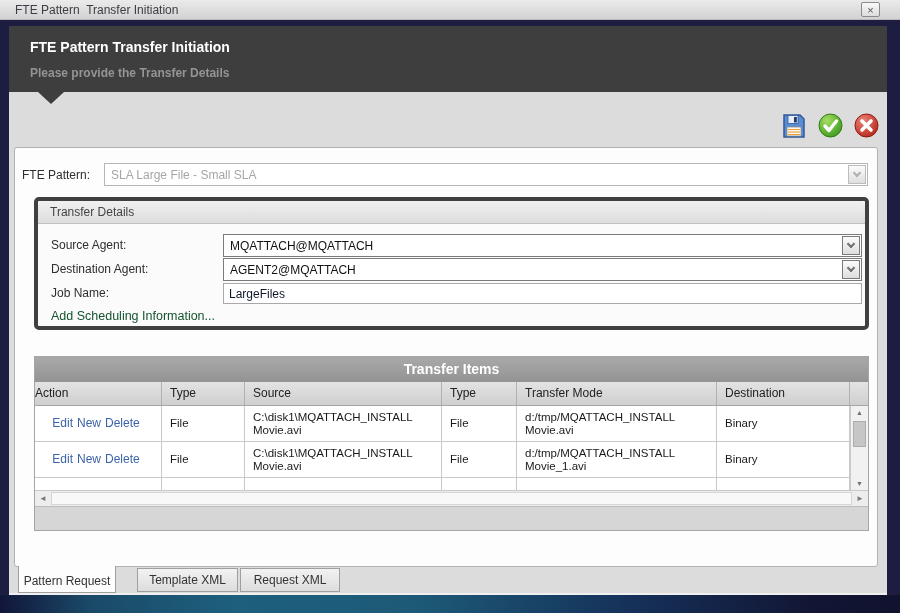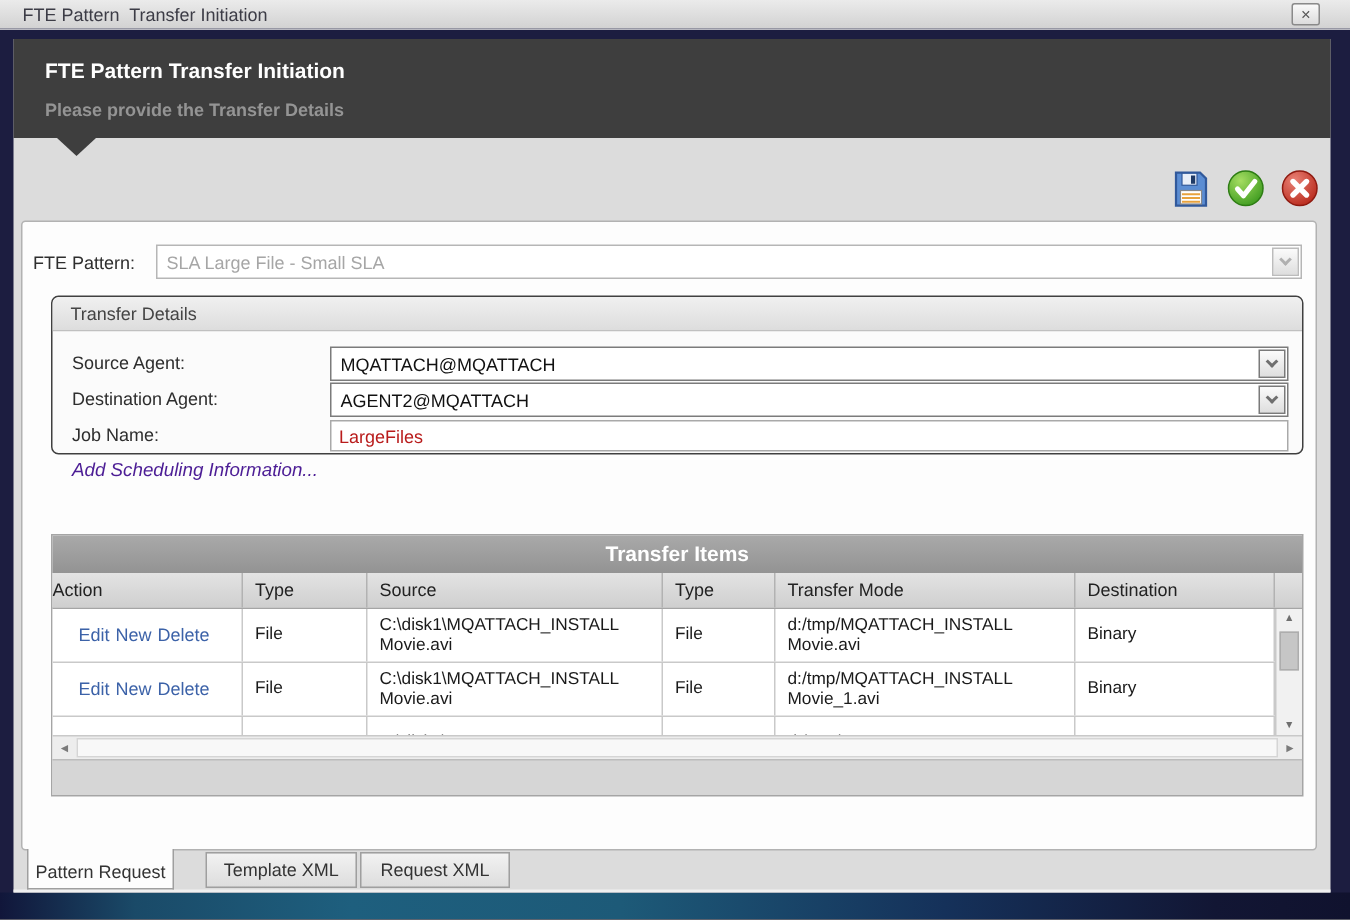--- a/index.html
+++ b/index.html
@@ -72,39 +72,39 @@
   .combo.disabled .combo-btn { border-color:#bcbcbc; }
   .chev {
     display:inline-block; width:6px; height:6px; margin-top:-4px;
     border-right:2px solid #6f6f6f; border-bottom:2px solid #6f6f6f;
     transform:rotate(45deg);
   }
   .combo.disabled .chev { border-color:#b0b0b0; }
   .fte-combo { left:89px; top:15px; width:764px; }
   
   .groupbox {
-    position:absolute; left:19px; top:49px; width:835px; height:106px;
-    background:#fbfbfb; border:1px solid #404040; border-radius:5px;
+    position:absolute; left:19px; top:49px; width:835px; height:133px;
+    background:#fbfbfb; border:4px solid #404040; border-radius:5px;
   }
   .groupbox-header {
     height:23px; line-height:23px; padding-left:12px;
     background:linear-gradient(#f0f0f0,#dddddd);
     border-bottom:1px solid #c0c0c0; border-radius:5px 5px 0 0;
     font-size:12px; color:#444;
   }
   .gb-label { position:absolute; left:13px; }
   .gb-ctl { left:185px; width:639px; }
   .text-input {
     position:absolute; height:21px; background:#fff; border:1px solid #a9a9a9;
-    font-size:12px; color:#b91c1c; padding:0 5px;
+    font-size:12px; color:#0f172a; padding:0 5px;
     font-family:"Liberation Sans","DejaVu Sans",sans-serif;
   }
   .sched-link {
-    position:absolute; left:13px; top:108px; font-size:12.5px; color:#4c1d95;
-    text-decoration:none; cursor:pointer;font-style:italic;
+    position:absolute; left:13px; top:108px; font-size:12.5px; color:#14532d;
+    text-decoration:none; cursor:pointer;
   }
   
   .table-widget {
     position:absolute; left:19px; top:208px; width:835px; height:175px;
     border:1px solid #a5a5a5; background:#fff;
   }
   .tbl-title {
     height:25px; line-height:25px; text-align:center;
     background:linear-gradient(#a9a9a9,#939393);
     color:#fff; font-weight:bold; font-size:14px;

